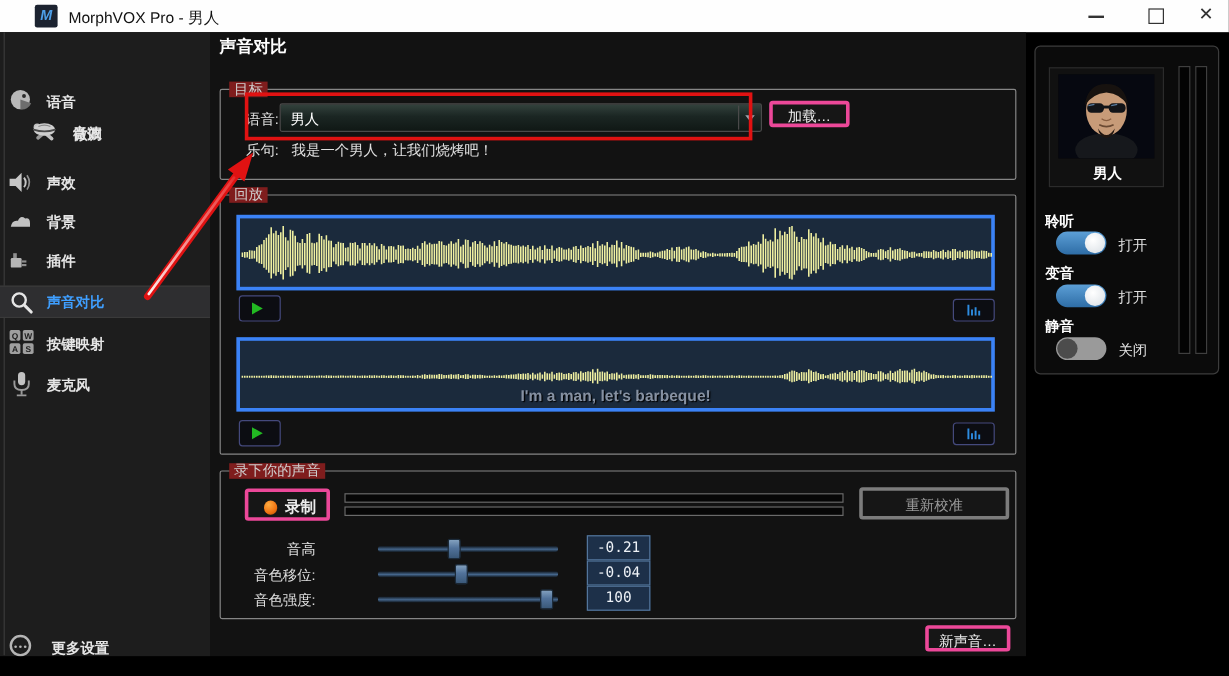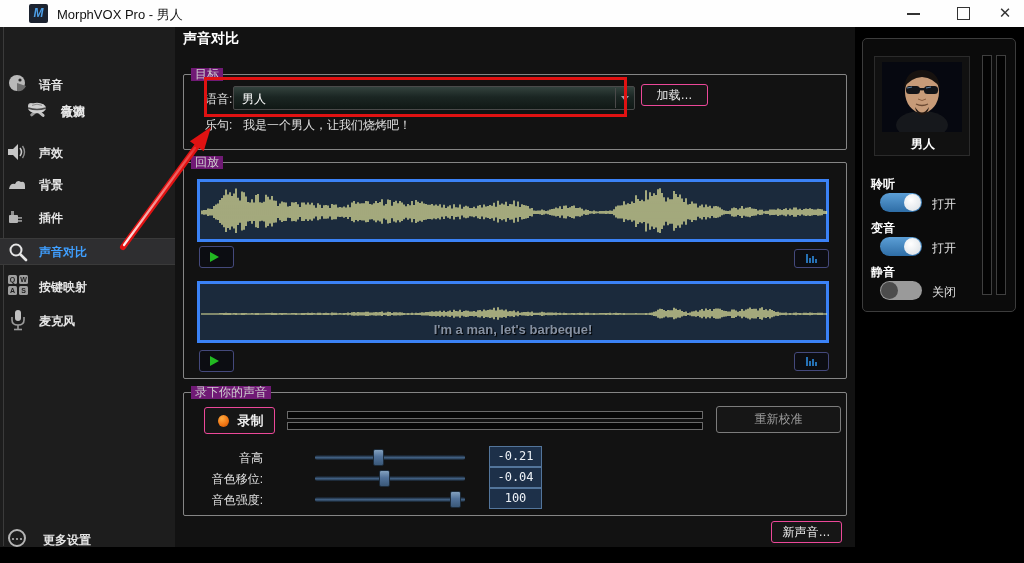--- a/index.html
+++ b/index.html
@@ -21,32 +21,32 @@
   
   .sidebar{left:0;top:27px;width:175px;height:520px;background:#1d1d1d;}
   .sidebar-line{left:3px;top:27px;width:1px;height:519px;background:#3b3b3b;}
   .srow{left:0;width:175px;height:26px;cursor:pointer;}
   .srow .lbl{position:absolute;top:5px;font-size:12px;font-weight:bold;color:#e6e6e6;}
   .srow.sel{background:#2e2e30;border-top:1px solid #3a3a3a;border-bottom:1px solid #3a3a3a;}
   .srow.sel .lbl{color:#3f9fff;}
   .ic{position:absolute;}
   
   .group{border:1px solid #858585;border-radius:2px;background:transparent;}
-  .legend{font-size:12px;color:#cfcfcf;background:#701a75;padding:0 4px;line-height:13px;}
+  .legend{font-size:12px;color:#cfcfcf;background:#7f1d1d;padding:0 4px;line-height:13px;}
   .page-title{left:183px;top:30px;font-size:14px;font-weight:bold;color:#fff;}
   .flabel{font-size:12px;color:#e0e0e0;}
   
   .dropdown{left:233px;top:86px;width:402px;height:24px;border:1px solid #4a4a4a;border-radius:2px;
     background:linear-gradient(180deg,#33423d 0%,#1b2623 45%,#101815 100%);cursor:pointer;box-sizing:border-box;}
   .dd-text{position:absolute;left:8px;top:4px;color:#fff;font-size:12px;}
   .dd-arrow{position:absolute;right:1px;top:1px;width:17px;height:20px;border-left:1px solid #4a4a4a;}
   .dd-caret{position:absolute;left:5px;top:8px;width:0;height:0;border-left:4px solid transparent;
     border-right:4px solid transparent;border-top:5px solid #9aa4ae;}
   
-  .btn{border:1px solid #ec4899;border-radius:3px;background:#161616;color:#ededed;
+  .btn{border:3px solid #ec4899;border-radius:3px;background:#161616;color:#ededed;
     font-size:12px;text-align:center;cursor:pointer;box-sizing:border-box;}
   .btn.dim{color:#9a9a9a;border-color:#7c7c7c;}
   
   .wavepanel{left:197px;width:632px;height:63px;background:#1b2a3c;border:3px solid #3b82f6;box-sizing:border-box;}
   .wave-caption{position:absolute;left:0;width:100%;text-align:center;color:#8691a2;
     font-weight:bold;font-size:13px;text-shadow:1px 1px 1px #000;}
   .mediabtn{width:35px;height:22px;background:#0c0d12;border:1px solid #44497c;border-radius:3px;box-sizing:border-box;cursor:pointer;}
   .play-tri{position:absolute;left:10px;top:5px;width:0;height:0;border-top:5px solid transparent;
     border-bottom:5px solid transparent;border-left:9px solid #22b922;}
   

